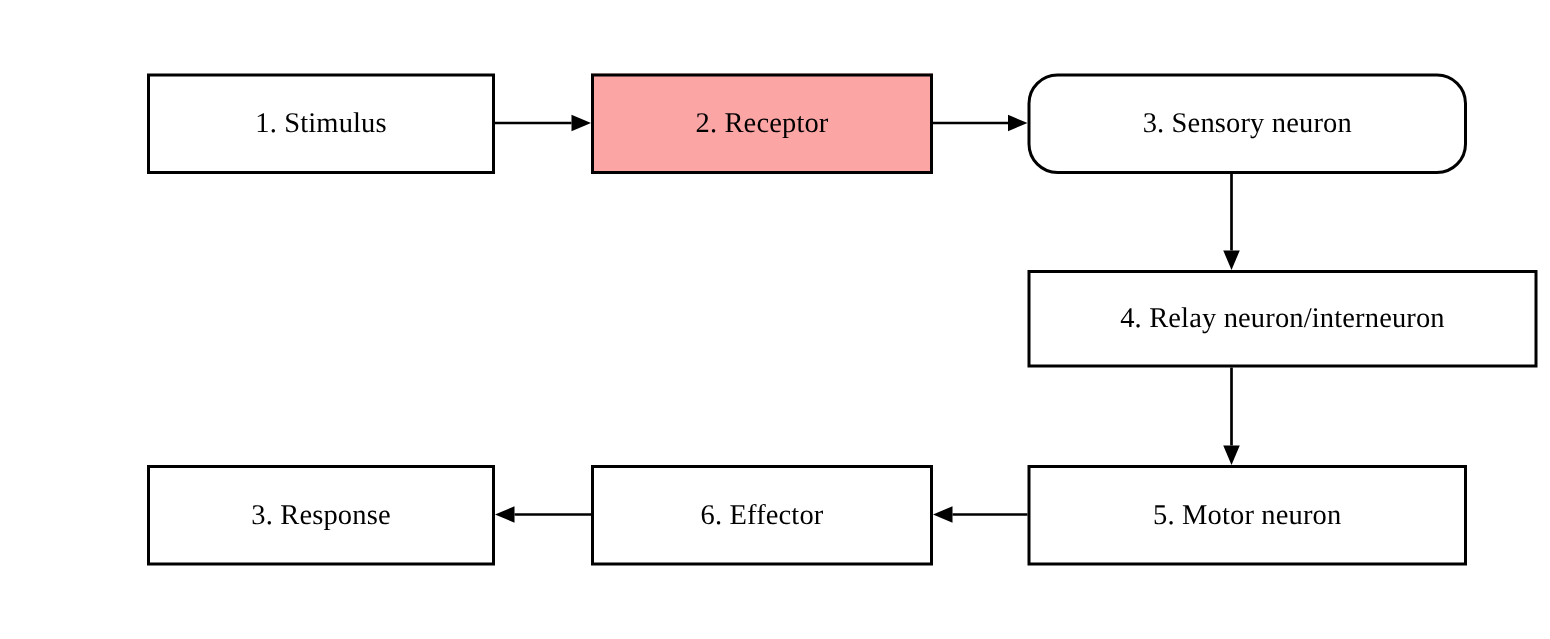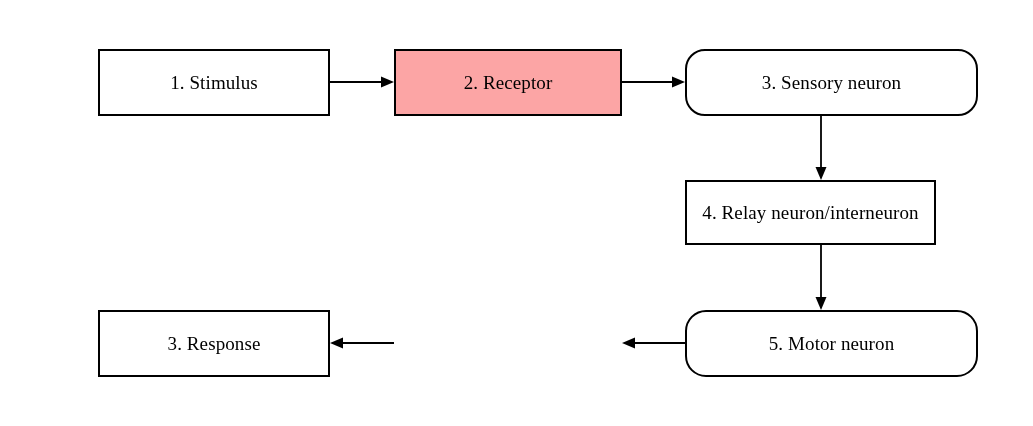--- a/index.html
+++ b/index.html
@@ -47,25 +47,28 @@
 
   <div class="node" style="left: 70px; top: 49px; width: 232px; height: 67px; background: rgb(255, 255, 255); border-color: rgb(0, 0, 0);">
     <span>1. Stimulus</span>
   </div>
   <div class="node" style="left: 366px; top: 49px; width: 228px; height: 67px; background: #fca5a5; border-color: rgb(0, 0, 0);">
     <span>2. Receptor</span>
   </div>
   <div class="node" style="left: 657px; top: 49px; width: 293px; height: 67px; background: rgb(255, 255, 255); border-color: rgb(0, 0, 0); border-radius: 20px;">
     <span>3. Sensory neuron</span>
   </div>
-  <div class="node" style="left: 657px; top: 180px; width: 251px; height: 65px; background: rgb(255, 255, 255); border-color: rgb(0, 0, 0);">
+  <div class="node" style="left: 657px; top: 180px; width: 340px; height: 65px; background: rgb(255, 255, 255); border-color: rgb(0, 0, 0);">
     <span>4. Relay neuron/interneuron</span>
   </div>
-  <div class="node" style="left: 657px; top: 310px; width: 293px; height: 67px; background: rgb(255, 255, 255); border-color: rgb(0, 0, 0); border-radius: 21px;">
+  <div class="node" style="left: 657px; top: 310px; width: 293px; height: 67px; background: rgb(255, 255, 255); border-color: rgb(0, 0, 0);">
     <span>5. Motor neuron</span>
+  </div>
+  <div class="node" style="left: 366px; top: 310px; width: 228px; height: 67px; background: rgb(255, 255, 255); border-color: rgb(0, 0, 0);">
+    <span>6. Effector</span>
   </div>
   <div class="node" style="left: 70px; top: 310px; width: 232px; height: 67px; background: rgb(255, 255, 255); border-color: rgb(0, 0, 0);">
     <span>3. Response</span>
   </div>
 
   <div class="edge" style="left: 292px; top: 72px; width: 84px; height: 20px;">
       <svg width="84" height="20">
         <line x1="10" y1="10" x2="61" y2="10" stroke="#000000" stroke-width="1.8"></line>
         <polygon points="74,10 61,4.5 61,15.5" fill="#000000"></polygon>
       </svg>

